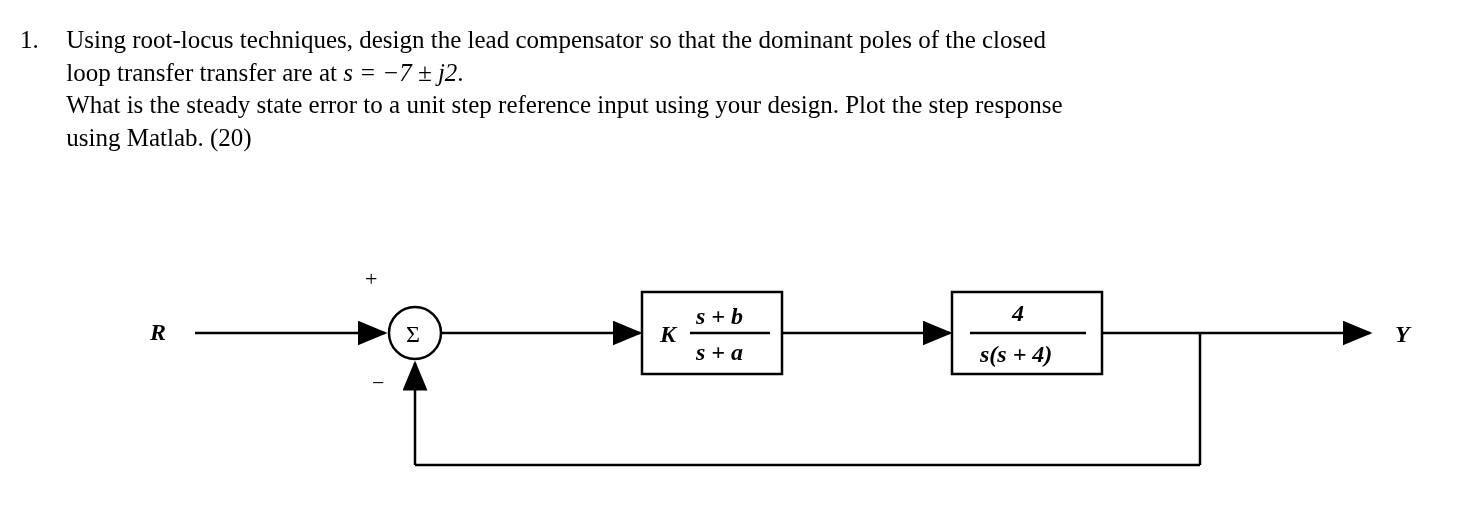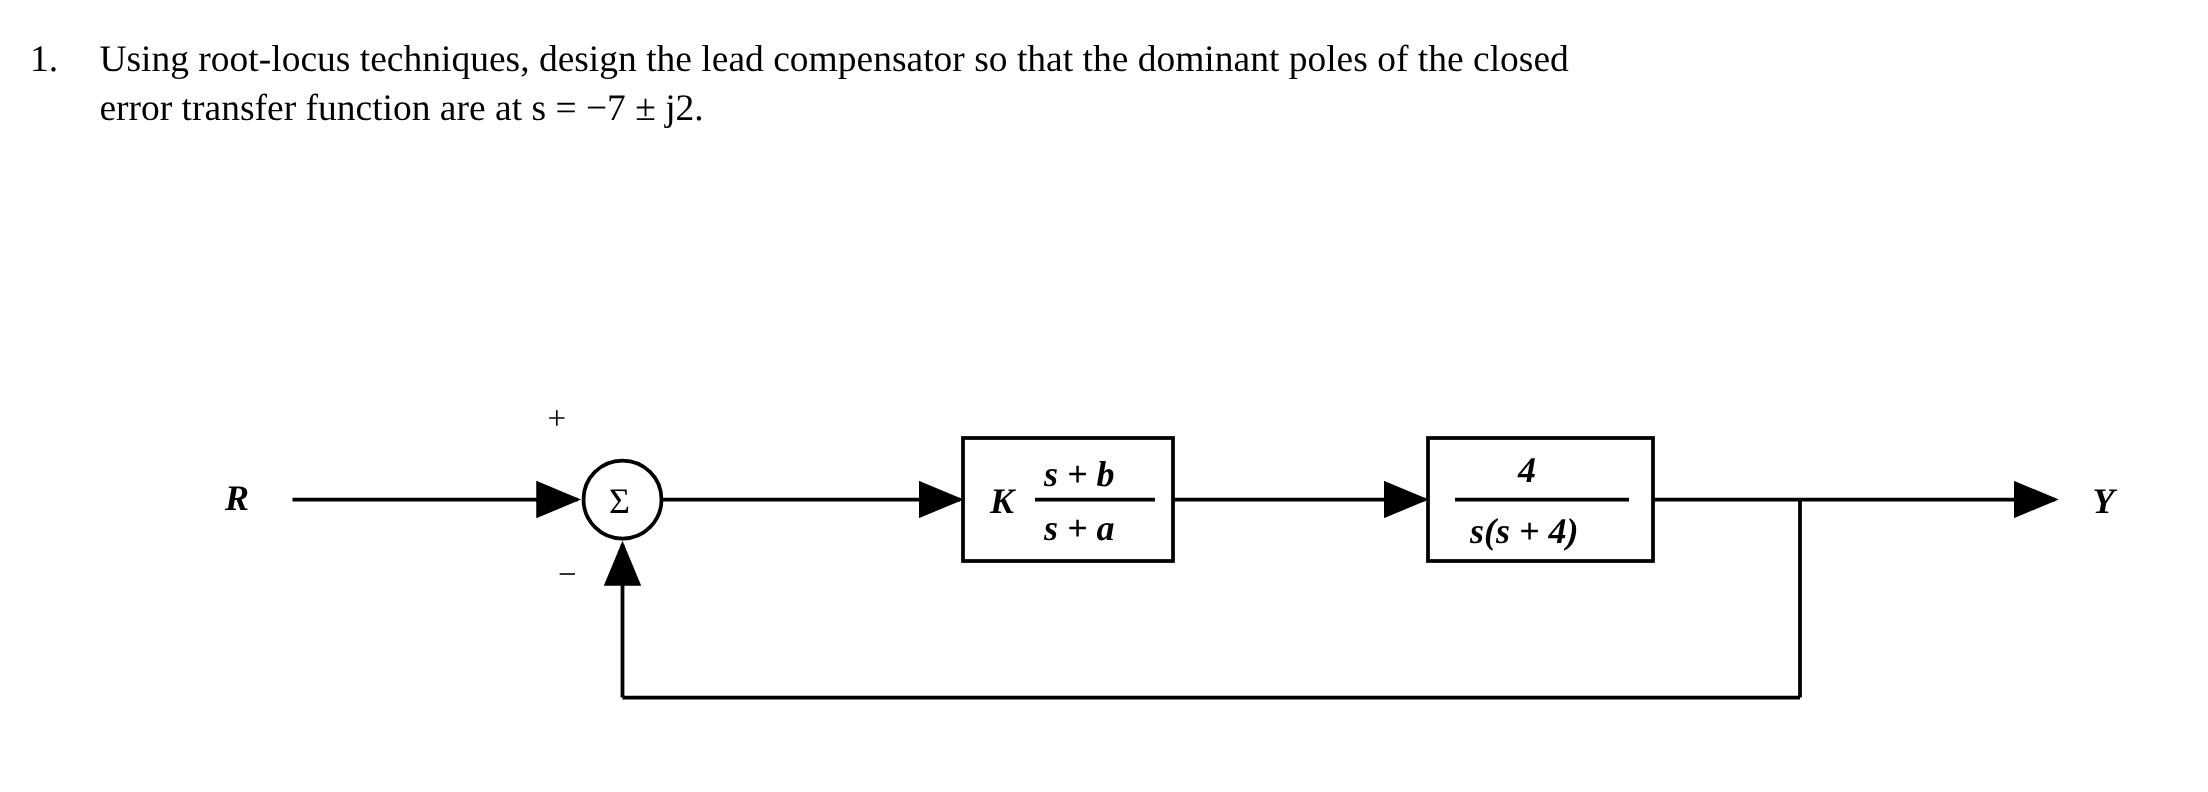--- a/index.html
+++ b/index.html
@@ -23,42 +23,43 @@
   .qnum {
     display: inline-block;
     width: 40px;
     vertical-align: top;
   }
   .qtext {
     display: inline-block;
     width: 1380px;
     vertical-align: top;
   }
-  .math-i { font-family: "Times New Roman", serif; }
+  .math-i { font-style: italic; font-family: "Times New Roman", serif; }
   .diagram {
     position: absolute;
     left: 140px;
     top: 250px;
     width: 1290px;
     height: 260px;
   }
   .diagram svg { width: 100%; height: 100%; }
   .blk-text-bold { font: bold italic 24px "Times New Roman",serif; }
   .sign { font: 22px "Times New Roman",serif; }
   .sigma { font: 24px "Times New Roman",serif; }
 </style>
 </head>
 <body>
 
 <div class="question">
   <span class="qnum">1.</span>
   <span class="qtext">
     <span>Using root-locus techniques, design the lead compensator so that the dominant poles of the closed</span><br>
-    <span>error transfer function are at </span><span class="math-i">s = −7 ± j2</span><span>.</span><br>
-    <br>
+    <span>loop transfer transfer are at </span><span class="math-i">s = −7 ± j2</span><span>.</span><br>
+    <span>What is the steady state error to a unit step reference input using your design.  Plot the step response</span><br>
+    <span>using Matlab.  (20)</span>
   </span>
 </div>
 
 <div class="diagram">
 <svg viewBox="0 0 1290 260">
   <defs>
     <marker id="arrow" markerWidth="12" markerHeight="10" refX="11" refY="5" orient="auto">
       <path d="M0,0 L12,5 L0,10 Z" fill="#000"></path>
     </marker>
   </defs>

